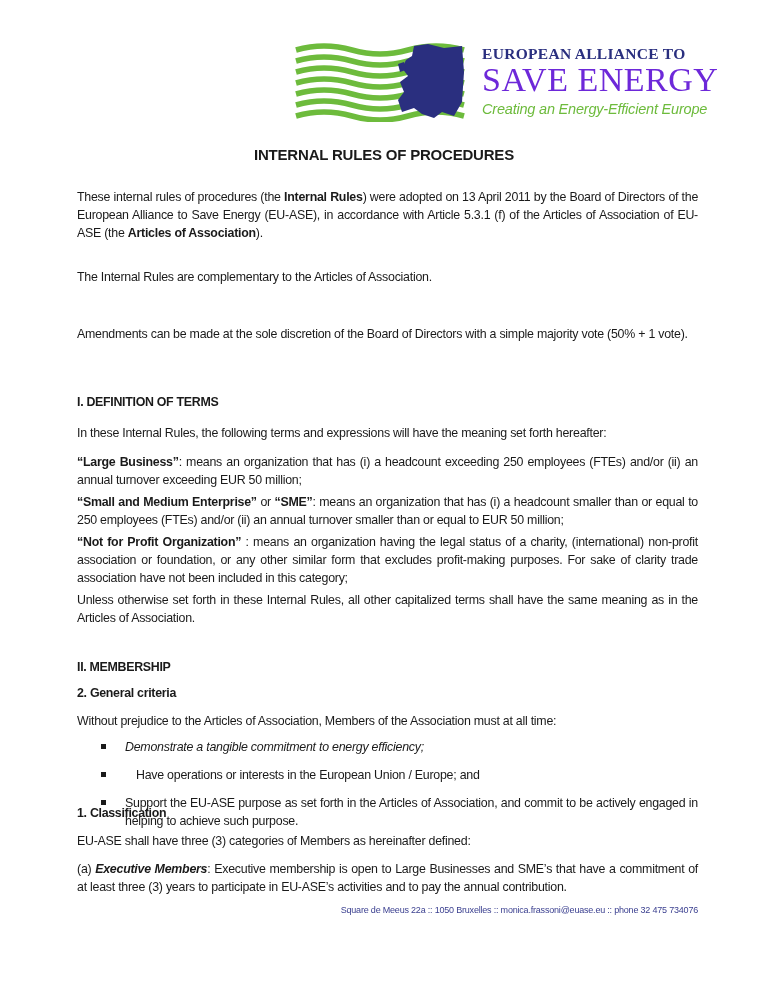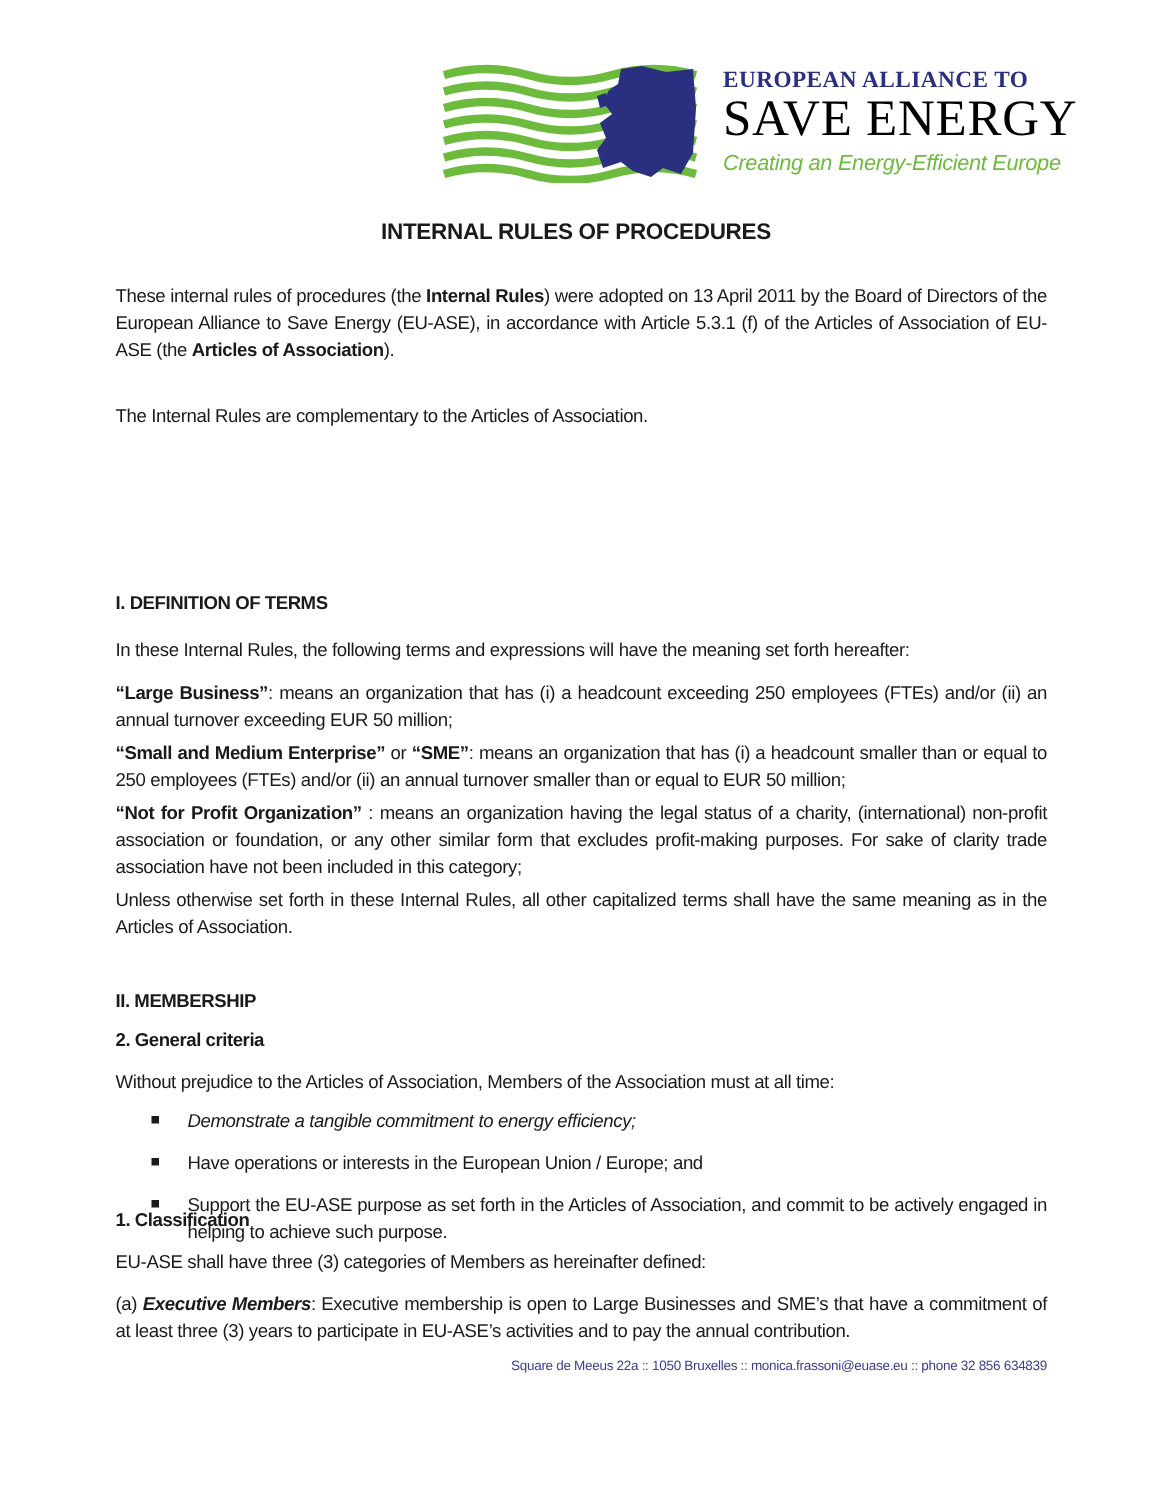--- a/index.html
+++ b/index.html
@@ -12,21 +12,21 @@
     
     .logo { position: absolute; left: 294px; top: 42px; width: 440px; height: 80px; }
     .logo-graphic { position: absolute; left: 0; top: 0; width: 172px; height: 80px; }
     .logo-text { position: absolute; left: 188px; top: 0; width: 260px; }
     .logo-l1 {
       font-family: "Liberation Serif", serif; font-weight: bold; color: #2a2f7f;
       font-size: 15.5px; letter-spacing: 0.3px; line-height: 18px; margin-top: 3px;
       white-space: nowrap;
     }
     .logo-l2 {
-      font-family: "Liberation Serif", serif; color: #000000;
+      font-family: "Liberation Serif", serif; color: #6d28d9;
       font-size: 34px; line-height: 34px; letter-spacing: 0.5px; margin-top: 0px;
       white-space: nowrap;
     }
     .logo-l3 {
       font-family: "Liberation Sans", sans-serif; font-style: italic; color: #6dbb3c;
       font-size: 14.5px; line-height: 20px; margin-top: 2px; white-space: nowrap;
       letter-spacing: -0.2px;
     }
 
     .title {
@@ -81,20 +81,21 @@
   </div>
 
   <div class="title">INTERNAL RULES OF PROCEDURES</div>
 
   <div class="p" style="top:188px;">
     <span>These internal rules of procedures (the </span><b>Internal Rules</b><span>) were adopted on 13 April 2011 by the Board of Directors of the European Alliance to Save Energy (EU-ASE), in accordance with Article 5.3.1 (f) of the Articles of Association of EU-ASE (the </span><b>Articles of Association</b><span>).</span>
   </div>
 
   <div class="p nj" style="top:268px;">The Internal Rules are complementary to the Articles of Association.</div>
 
+  <div class="p" style="top:325px;">Amendments can be made at the sole discretion of the Board of Directors with a simple majority vote (50% + 1 vote).</div>
 
   <div class="h" style="top:395px;">I. DEFINITION OF TERMS</div>
 
   <div class="p nj" style="top:424px;">In these Internal Rules, the following terms and expressions will have the meaning set forth hereafter:</div>
 
   <div class="p" style="top:453px;">
     <b>“Large Business”</b><span>: means an organization that has (i) a headcount exceeding 250 employees (FTEs) and/or (ii) an annual turnover exceeding EUR 50 million;</span>
   </div>
 
   <div class="p" style="top:493px;">
@@ -109,27 +110,27 @@
 
   <div class="h" style="top:660px;">II. MEMBERSHIP</div>
   <div class="h" style="top:686px;">2. General criteria</div>
 
   <div class="p nj" style="top:712px;">Without prejudice to the Articles of Association, Members of the Association must at all time:</div>
 
   <div class="bullet" style="top:738px;"></div>
   <div class="btext" style="top:738px;font-style:italic;">Demonstrate a tangible commitment to energy efficiency;</div>
 
   <div class="bullet" style="top:766px;"></div>
-  <div class="btext" style="top:766px;">Have operations or interests in the European Union / Europe; and</div>
+  <div class="btext" style="top:766px;margin-left:11px;">Have operations or interests in the European Union / Europe; and</div>
 
   <div class="bullet" style="top:794px;"></div>
   <div class="btext" style="top:794px;">Support the EU-ASE purpose as set forth in the Articles of Association, and commit to be actively engaged in helping to achieve such purpose.</div>
 
   <div class="h" style="top:806px; margin-top:0;">1. Classification</div>
 
   <div class="p nj" style="top:832px;">EU-ASE shall have three (3) categories of Members as hereinafter defined:</div>
 
   <div class="p" style="top:860px;">
     <span>(a) </span><b><i>Executive Members</i></b><span>: Executive membership is open to Large Businesses and SME’s that have a commitment of at least three (3) years to participate in EU-ASE’s activities and to pay the annual contribution.</span>
   </div>
 
-  <div class="footer">Square de Meeus 22a :: 1050 Bruxelles :: monica.frassoni@euase.eu :: phone  32 856 634839</div>
+  <div class="footer">Square de Meeus 22a :: 1050 Bruxelles :: monica.frassoni@euase.eu :: phone  32 475 734076</div>
 </div>
 
 </body></html>

